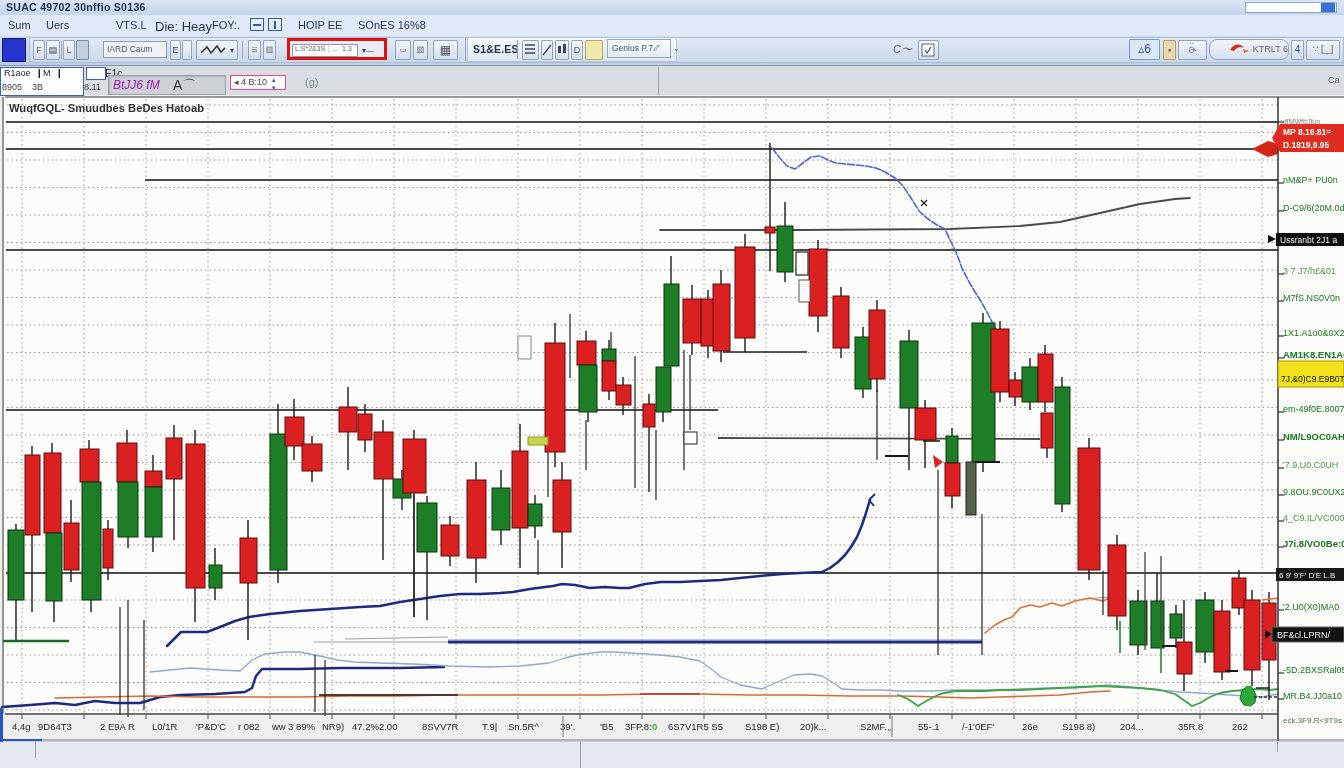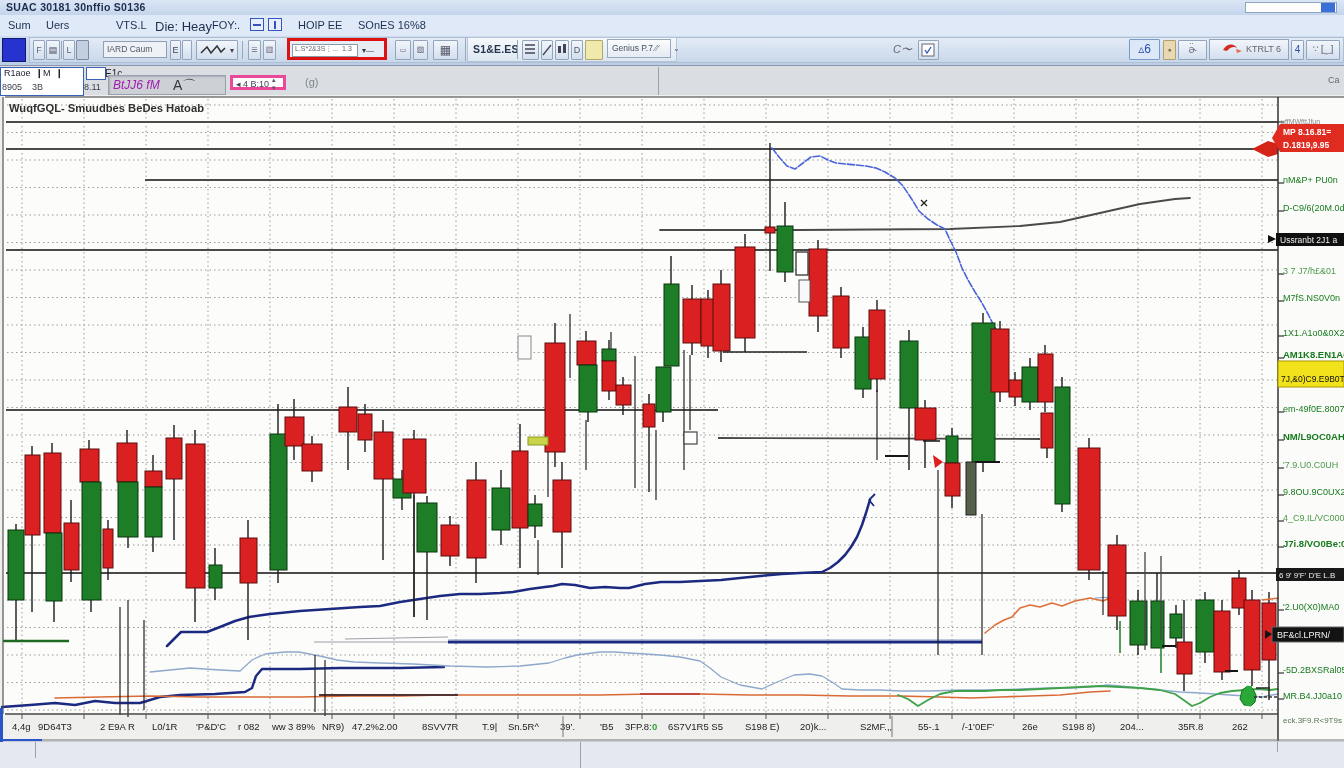--- a/index.html
+++ b/index.html
@@ -428,21 +428,21 @@
 <text x="1279" y="578" font-family="Liberation Sans, sans-serif" font-size="8" fill="#eee" font-weight="normal" text-anchor="start">6 9' 9'F' D'E L.B</text>
 <text x="1283" y="610" font-family="Liberation Sans, sans-serif" font-size="9" fill="#177a1e" font-weight="normal" text-anchor="start">'2.U0(X0)MA0</text>
 <rect x="1272" y="627" width="72" height="15" fill="#131313" stroke="#666" stroke-width="1"></rect>
 <path d="M1272,634 l-7,-4 0,9 z" fill="#131313"></path>
 <text x="1277" y="638" font-family="Liberation Sans, sans-serif" font-size="9" fill="#f2f2f2" font-weight="normal" text-anchor="start">BF&amp;cl.LPRN/</text>
 <text x="1283" y="673" font-family="Liberation Sans, sans-serif" font-size="9" fill="#177a1e" font-weight="normal" text-anchor="start">-5D.2BXSRal05</text>
 <text x="1283" y="699" font-family="Liberation Sans, sans-serif" font-size="9" fill="#177a1e" font-weight="normal" text-anchor="start">MR.B4.JJ0a10</text>
 <text x="1283" y="723" font-family="Liberation Sans, sans-serif" font-size="8" fill="#557755" font-weight="normal" text-anchor="start">eck.3F9.R&lt;9T9s</text>
 </svg>
 <div style="position:absolute;left:0;top:0;width:1344px;height:15px;background:linear-gradient(#dbe6f5,#c4d5eb);">
-      <div style="position:absolute;left:6px;top:1px;font-size:10.5px;font-weight:bold;color:#1c2c4e;letter-spacing:0.3px;">SUAC 30181 30nffio S0136</div>
+      <div style="position:absolute;left:6px;top:1px;font-size:10.5px;font-weight:bold;color:#1c2c4e;letter-spacing:0.3px;">SUAC 49702 30nffio S0136</div>
       <div style="position:absolute;left:1245px;top:2px;width:92px;height:11px;background:#fdfdfd;border:1px solid #8fa4c0;">
         <div style="position:absolute;right:1px;top:0px;width:14px;height:9px;background:#3a6fd8;"></div>
       </div>
     </div>
     <div style="position:absolute;left:0;top:15px;width:1344px;height:21px;background:#dfe9f7;">
       <div style="position:absolute;left:8px;top:4px;font-size:11px;color:#1d3050;">Sum</div>
       <div style="position:absolute;left:46px;top:4px;font-size:11px;color:#1d3050;">Uers</div>
       <div style="position:absolute;left:86px;top:20px;font-size:10px;color:#1d3050;">osv</div>
       <div style="position:absolute;left:116px;top:4px;font-size:11px;color:#1d3050;">VTS.L</div>
       <div style="position:absolute;left:155px;top:4px;font-size:13px;color:#1d3050;">Die: Heay</div>
@@ -500,37 +500,37 @@
       <div style="position:absolute;left:607px;top:3px;width:64px;height:19px;background:linear-gradient(#fbfcfd,#e4ebf3);border:1px solid #9aa8bc;font-size:8.5px;color:#45525f;padding:3px 0 0 4px;">Genius P.7⳼</div>
       <div style="position:absolute;left:673px;top:8px;font-size:8px;color:#556;">⌄</div>
       <div style="position:absolute;left:893px;top:6px;font-size:11px;color:#667;font-style:italic;">C〜</div>
       <div style="position:absolute;left:918px;top:4px;width:21px;height:20px;background:linear-gradient(#f2f6fb,#d3dfee);border:1px solid #93a5bc;border-radius:1px;font-size:9px;color:#445;"><svg width="19" height="18">
           <rect x="3" y="3" width="12" height="12" fill="#fff" stroke="#667"></rect>
           <path d="M6,9 l2,3 4,-6" stroke="#3355bb" fill="none" stroke-width="1.3"></path>
         </svg></div>
       <div style="position:absolute;left:1129px;top:3px;width:31px;height:21px;background:linear-gradient(#f2f6fb,#d3dfee);border:1px solid #93a5bc;border-radius:1px;font-size:9px;color:#445;background:#dce8f8;border:1px solid #7799cc;text-align:center;line-height:19px;"><span style="color:#2a4fb0;font-size:12px;">▵6</span></div>
       <div style="position:absolute;left:1163px;top:4px;width:13px;height:20px;background:linear-gradient(#f2f6fb,#d3dfee);border:1px solid #93a5bc;border-radius:1px;font-size:9px;color:#445;background:#ead9b0;border:1px solid #b0a070;font-size:7px;color:#875;text-align:center;line-height:18px;">●</div>
       <div style="position:absolute;left:1178px;top:4px;width:29px;height:20px;background:linear-gradient(#f2f6fb,#d3dfee);border:1px solid #93a5bc;border-radius:1px;font-size:9px;color:#445;text-align:center;line-height:17px;"><span style="font-size:11px;color:#778;">ɚ̈</span></div>
-      <div style="position:absolute;left:1209px;top:3px;width:80px;height:21px;background:linear-gradient(#f2f6fb,#d3dfee);border:1px solid #93a5bc;border-radius:0;font-size:9px;color:#445;text-align:center;padding-left:3px;"><svg width="26" height="17">
+      <div style="position:absolute;left:1209px;top:3px;width:80px;height:21px;background:linear-gradient(#f2f6fb,#d3dfee);border:1px solid #93a5bc;border-radius:8px;font-size:9px;color:#445;text-align:right;padding-left:3px;"><svg width="26" height="17">
           <path d="M3,10 C7,3 14,3 17,8 C14,6 10,7 7,11 Z" fill="#d42a1a"></path>
           <path d="M16,9 l6,2 -5,2 z" fill="#e46a4a"></path>
         </svg><span style="font-size:9px;color:#666;position:relative;top:-5px;">KTRLT 6</span></div>
       <div style="position:absolute;left:1291px;top:4px;width:13px;height:20px;background:linear-gradient(#f2f6fb,#d3dfee);border:1px solid #93a5bc;border-radius:1px;font-size:9px;color:#445;color:#2a4fb0;text-align:center;line-height:18px;font-size:10px;">4</div>
       <div style="position:absolute;left:1306px;top:4px;width:34px;height:20px;background:linear-gradient(#f2f6fb,#d3dfee);border:1px solid #93a5bc;border-radius:1px;font-size:9px;color:#445;text-align:center;line-height:17px;"><span style="font-size:9px;color:#556;">∵&nbsp;[‿]</span></div>
     </div>
     <div style="position:absolute;left:0;top:66px;width:1344px;height:29px;background:#dadde2;">
       <div style="position:absolute;left:0px;top:1px;width:84px;height:29px;background:#fff;border:1.5px solid #3a62b8;font-size:9px;color:#223;padding:0 0 0 3px;">R1aoe&nbsp;&nbsp;❙M&nbsp;&nbsp;❙</div>
       <div style="position:absolute;left:86px;top:1px;width:19px;height:13px;background:#fff;border:1.5px solid #3a62b8;font-size:10px;color:#223;padding-left:18px;">E1c</div>
       <div style="position:absolute;left:2px;top:16px;font-size:9px;color:#3a3f48;">8905&nbsp;&nbsp;&nbsp;&nbsp;3B</div>
       <div style="position:absolute;left:84px;top:16px;font-size:9px;color:#3a3f48;">8.11</div>
       <div style="position:absolute;left:108px;top:9px;width:118px;height:20px;background:#cdd1d6;border:1px solid #98a0aa;box-shadow:inset 1px 1px 2px #aab;">
         <div style="position:absolute;left:4px;top:2px;font-size:12px;color:#a21caf;font-style:italic;">BtJJ6 fM</div>
         <div style="position:absolute;left:64px;top:1px;font-size:14px;color:#33383e;">A⌒</div>
       </div>
-      <div style="position:absolute;left:230px;top:9px;width:56px;height:15px;background:#fdfdfd;border:3px solid #ec4899;font-size:9px;color:#445;padding:1px 0 0 3px;">◂ 4 B:10</div>
+      <div style="position:absolute;left:230px;top:9px;width:56px;height:15px;background:#fdfdfd;border:1px solid #ec4899;font-size:9px;color:#445;padding:1px 0 0 3px;">◂ 4 B:10</div>
       <div style="position:absolute;left:272px;top:10px;font-size:7px;color:#556;">▴<br>▾</div>
       <div style="position:absolute;left:305px;top:10px;font-size:11px;color:#788;">(g)</div>
       <div style="position:absolute;left:658px;top:1px;width:1px;height:28px;background:#9aa2ac;"></div>
       <div style="position:absolute;left:1328px;top:9px;font-size:9px;color:#667;">Ca</div>
     </div>
     <div style="position:absolute;left:0;top:741px;width:1344px;height:27px;background:#e5e8ee;border-top:1px solid #c8ccd4;">
       <div style="position:absolute;left:35px;top:0px;width:1px;height:16px;background:#9aa2ae;"></div>
       <div style="position:absolute;left:580px;top:0px;width:1px;height:28px;background:#9aa2ae;"></div>
       <div style="position:absolute;left:1277px;top:0px;width:1px;height:10px;background:#9aa2ae;"></div>
     </div>

